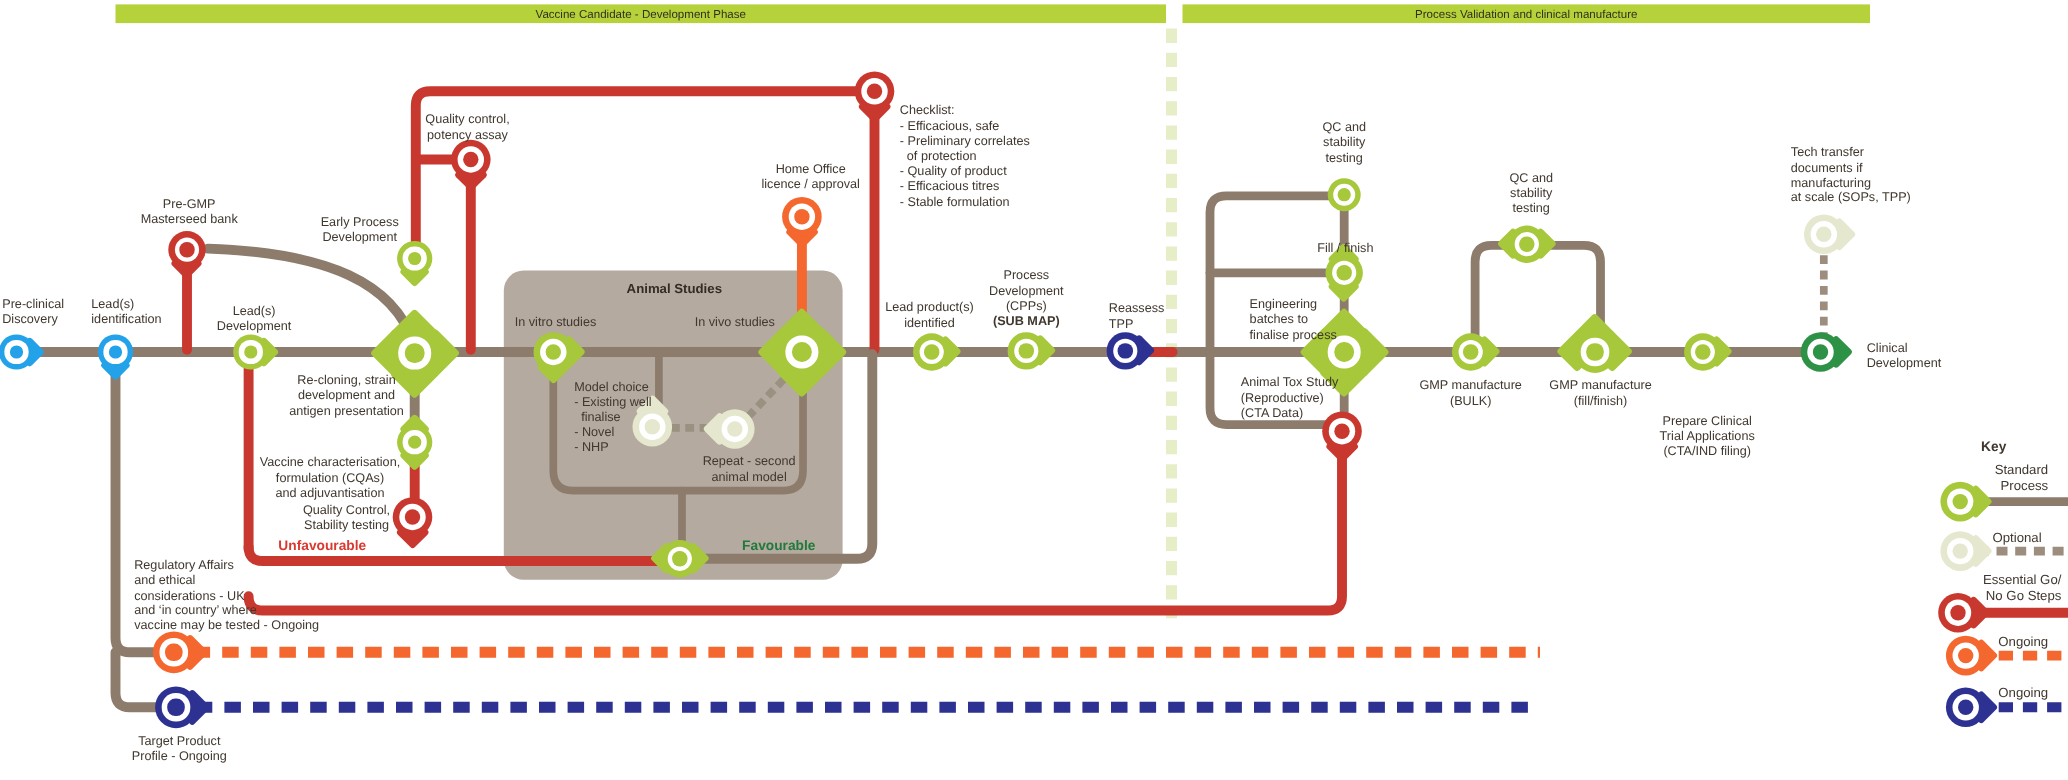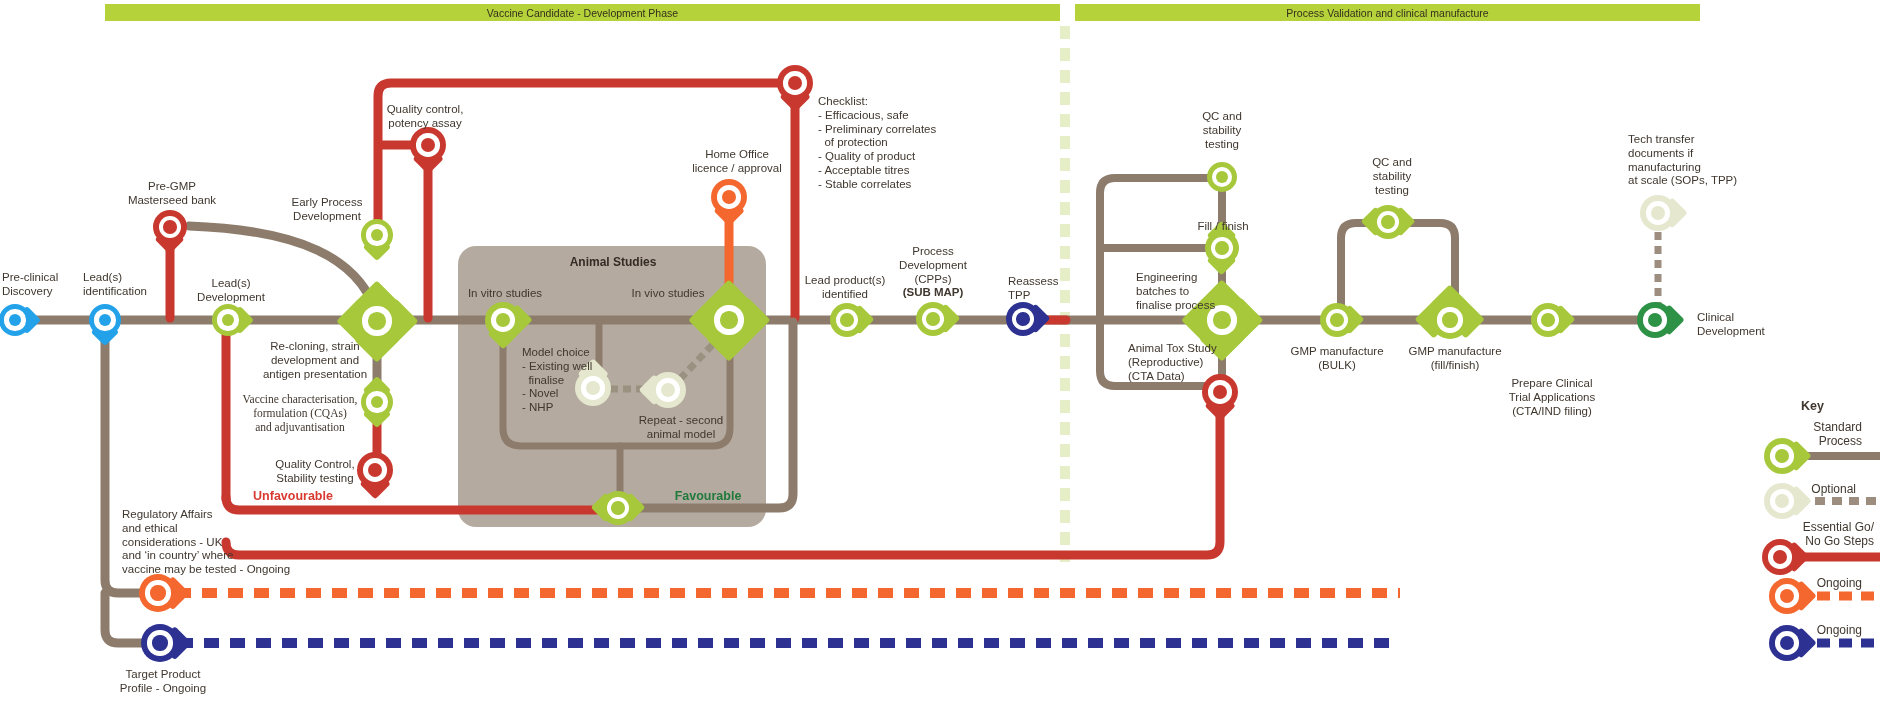--- a/index.html
+++ b/index.html
@@ -369,29 +369,29 @@
           <div class="core" style="background: rgb(45, 49, 145);"></div>
         </div>
       </div>
     </div>
     <div class="lbl left" style="top: 271px; left: 2px;"><span>Pre-clinical</span><span>Discovery</span></div>
     <div class="lbl left" style="top: 271px; left: 83px;"><span>Lead(s)</span><span>identification</span></div>
     <div class="lbl center" style="top: 180px; left: 172px; transform: translateX(-50%);"><span>Pre-GMP</span><span>Masterseed bank</span></div>
     <div class="lbl center" style="top: 277px; left: 231px; transform: translateX(-50%);"><span>Lead(s)</span><span>Development</span></div>
     <div class="lbl center" style="top: 196px; left: 327px; transform: translateX(-50%);"><span>Early Process</span><span>Development</span></div>
     <div class="lbl center" style="top: 103px; left: 425px; transform: translateX(-50%);"><span>Quality control,</span><span>potency assay</span></div>
-    <div class="lbl left" style="top: 95px; left: 818px;"><span>Checklist:</span><span>- Efficacious, safe</span><span>- Preliminary correlates</span><span>  of protection</span><span>- Quality of product</span><span>- Acceptable titres</span><span>- Stable correlates</span></div>
+    <div class="lbl left" style="top: 95px; left: 818px;"><span>Checklist:</span><span>- Efficacious, safe</span><span>- Preliminary correlates</span><span>  of protection</span><span>- Quality of product</span><span>- Efficacious titres</span><span>- Stable formulation</span></div>
     <div class="lbl center" style="top: 148px; left: 737px; transform: translateX(-50%);"><span>Home Office</span><span>licence / approval</span></div>
     <div class="lbl center" style="top: 256px; left: 613px; transform: translateX(-50%); color: rgb(51, 44, 37); font-size: 12px; font-weight: bold;"><span>Animal Studies</span></div>
     <div class="lbl center" style="top: 287px; left: 505px; transform: translateX(-50%);"><span>In vitro studies</span></div>
     <div class="lbl center" style="top: 287px; left: 668px; transform: translateX(-50%);"><span>In vivo studies</span></div>
     <div class="lbl left" style="top: 346px; left: 522px;"><span>Model choice</span><span>- Existing well</span><span>  finalise</span><span>- Novel</span><span>- NHP</span></div>
     <div class="lbl center" style="top: 414px; left: 681px; transform: translateX(-50%);"><span>Repeat - second</span><span>animal model</span></div>
     <div class="lbl center" style="top: 340px; left: 315px; transform: translateX(-50%);"><span>Re-cloning, strain</span><span>development and</span><span>antigen presentation</span></div>
-    <div class="lbl center" style="top: 393px; left: 300px; transform: translateX(-50%); font-family: Liberation Serif, serif;"><span>Vaccine characterisation,</span><span>formulation (CQAs)</span><span>and adjuvantisation</span></div>
+    <div class="lbl center" style="top: 415px; left: 300px; transform: translateX(-50%);"><span>Vaccine characterisation,</span><span>formulation (CQAs)</span><span>and adjuvantisation</span></div>
     <div class="lbl center" style="top: 458px; left: 315px; transform: translateX(-50%);"><span>Quality Control,</span><span>Stability testing</span></div>
     <div class="lbl center" style="top: 490px; left: 293px; transform: translateX(-50%); color: rgb(217, 58, 48); font-size: 12.5px; font-weight: bold;"><span>Unfavourable</span></div>
     <div class="lbl center" style="top: 490px; left: 708px; transform: translateX(-50%); color: rgb(33, 122, 60); font-size: 12.5px; font-weight: bold;"><span>Favourable</span></div>
     <div class="lbl left" style="top: 508px; left: 122px;"><span>Regulatory Affairs</span><span>and ethical</span><span>considerations - UK</span><span>and ‘in country’ where</span><span>vaccine may be tested - Ongoing</span></div>
     <div class="lbl center" style="top: 668px; left: 163px; transform: translateX(-50%);"><span>Target Product</span><span>Profile - Ongoing</span></div>
     <div class="lbl center" style="top: 274px; left: 845px; transform: translateX(-50%);"><span>Lead product(s)</span><span>identified</span></div>
     <div class="lbl center" style="top: 245px; left: 933px; transform: translateX(-50%);"><span>Process</span><span>Development</span><span>(CPPs)</span><span class="b">(SUB MAP)</span></div>
     <div class="lbl left" style="top: 275px; left: 1008px;"><span>Reassess</span><span>TPP</span></div>
     <div class="lbl center" style="top: 110px; left: 1222px; transform: translateX(-50%);"><span>QC and</span><span>stability</span><span>testing</span></div>
     <div class="lbl center" style="top: 220px; left: 1180px; transform: translateX(-50%); margin-left: 43px;"><span>Fill / finish</span></div>

